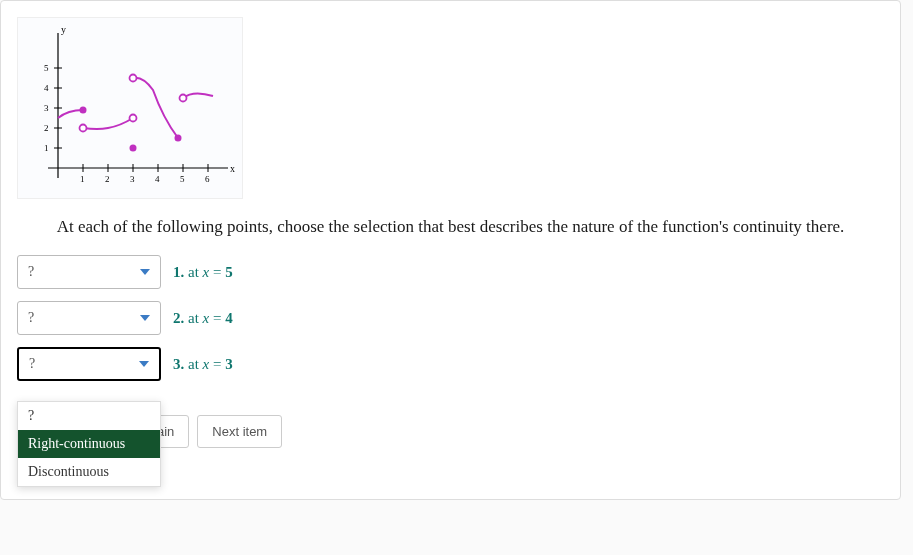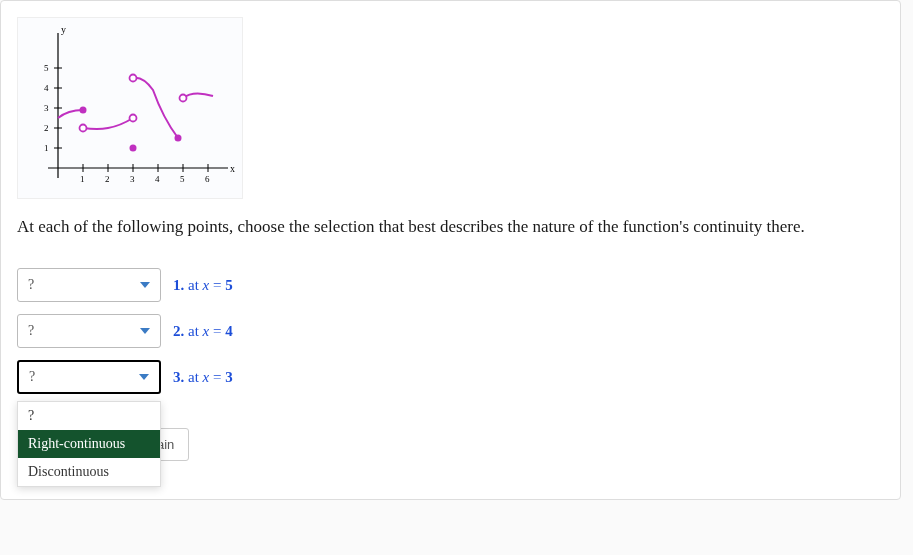--- a/index.html
+++ b/index.html
@@ -23,22 +23,23 @@
     width: 226px;
     height: 182px;
     background: #fbfcfe;
     border: 1px solid #eee;
     margin-bottom: 18px;
     position: relative;
   }
   .graph-box svg { display: block; }
   .question-text {
     font-size: 17px;
-    margin: 10px 0 31px 0;
+    margin: 10px 0 18px 0;
     color: #1a1a1a;
+    text-align: center;
   }
   .row {
     display: flex;
     align-items: center;
     gap: 12px;
     margin-bottom: 12px;
   }
   .select {
     width: 144px;
     height: 34px;
@@ -57,21 +58,21 @@
     border: 2px solid #000;
   }
   .caret {
     width: 0; height: 0;
     border-left: 5px solid transparent;
     border-right: 5px solid transparent;
     border-top: 6px solid #3b7bc4;
   }
   .row-label {
     font-size: 15px;
-    color: #1d4ed8;
+    color: #0f766e;
   }
   .row-label .num { font-weight: bold; }
   .row-label .var { font-style: italic; font-family: 'Times New Roman', serif; }
   .dropdown {
     position: absolute;
     left: 16px;
     width: 144px;
     background: #fff;
     border: 1px solid #ddd;
     box-shadow: 0 2px 8px rgba(0,0,0,0.15);
@@ -211,15 +212,16 @@
 
   <div class="dropdown" style="top:400px;">
     <div class="dropdown-item">?</div>
     <div class="dropdown-item highlight">Right-continuous</div>
     <div class="dropdown-item">Discontinuous</div>
   </div>
 
   <div class="nav-row">
     <button class="nav-btn">Previous</button>
     <button class="nav-btn">Try again</button>
+    <button class="nav-btn">Next item</button>
   </div>
 
 </div>
 
 </body></html>

